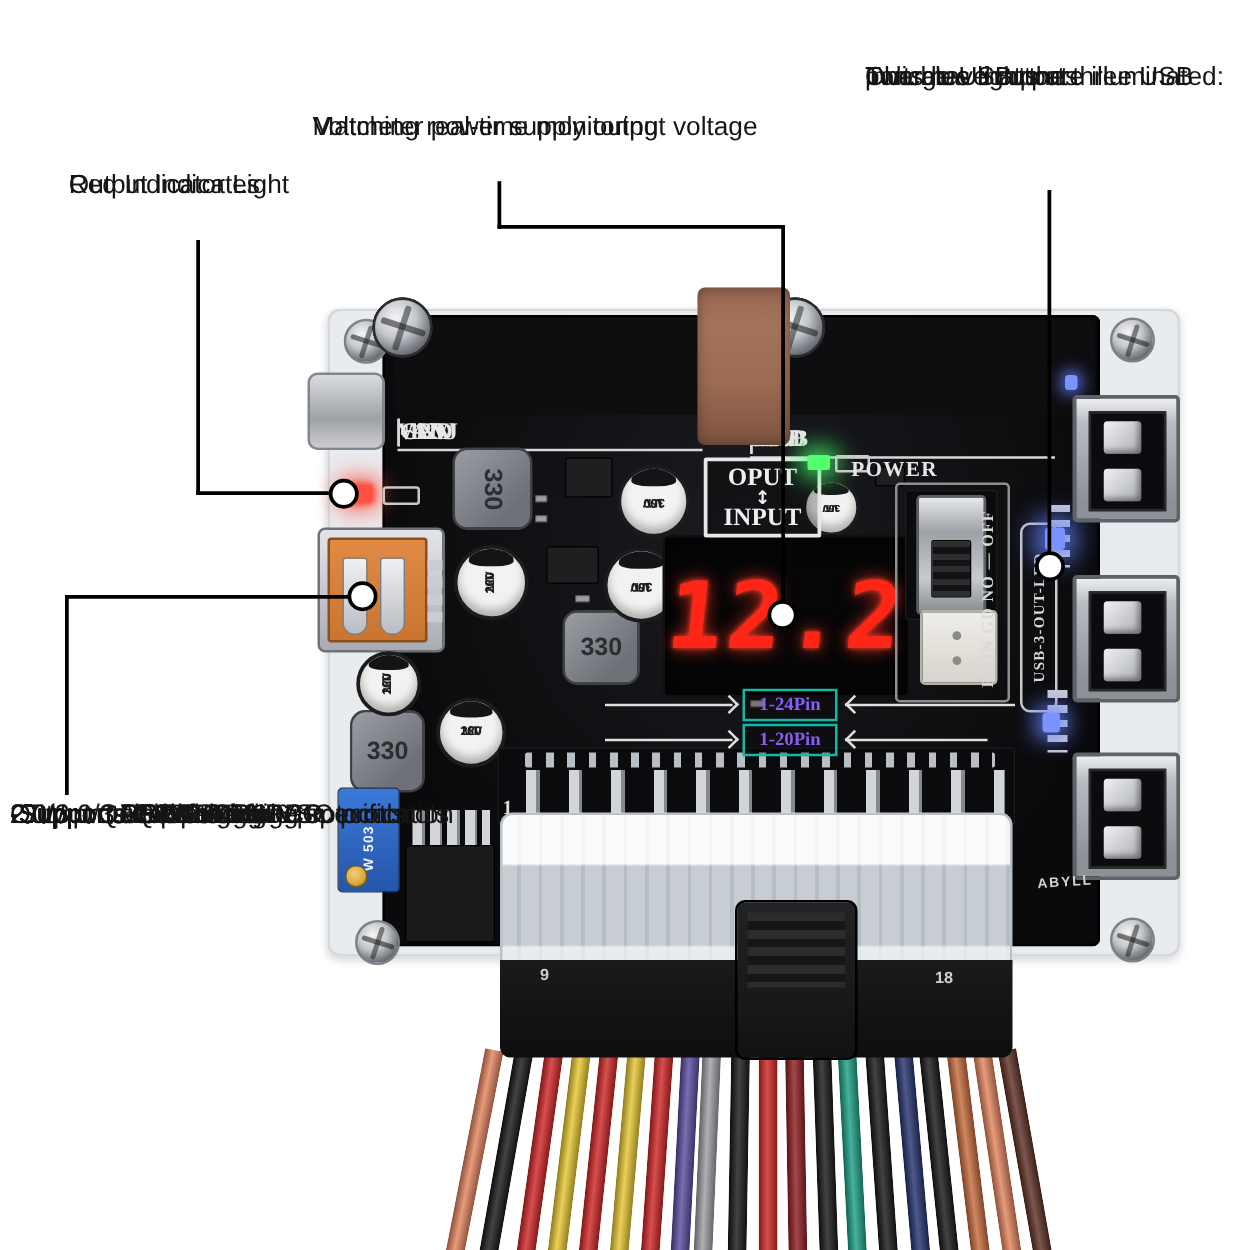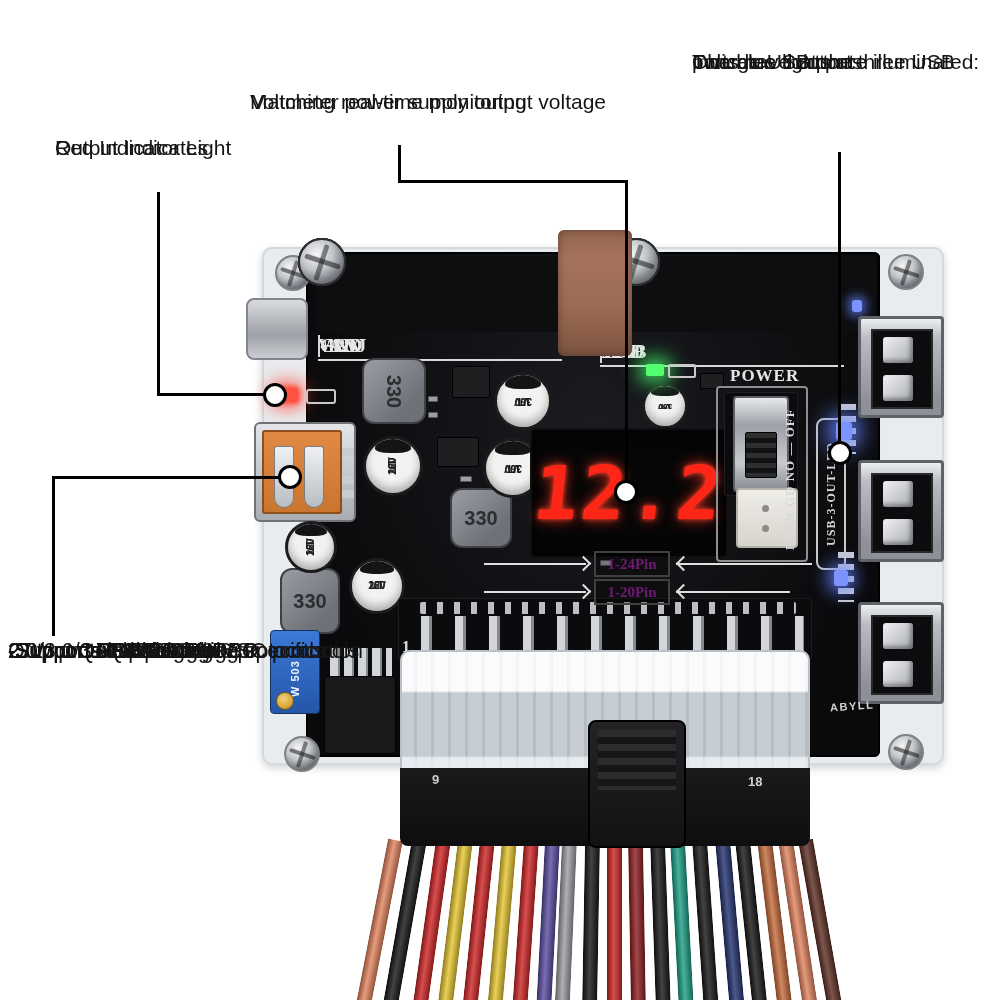--- a/index.html
+++ b/index.html
@@ -143,21 +143,21 @@
 
   
   #iobox{left:563px;top:366px;width:94px;height:64px;border:3px solid #e8e8e8;border-radius:2px;
         background:rgba(0,0,0,.25);display:flex;flex-direction:column;align-items:center;justify-content:center;
         color:#efefef;font:bold 20px "Liberation Serif",serif;line-height:1}
   #iobox span{position:static}
   #iobox .arr{font-size:15px;line-height:.85;font-family:"DejaVu Sans",sans-serif}
 
   
   #silkbox3{left:716px;top:386px;width:92px;height:176px;border:2px solid #8f8f92;border-radius:4px}
-  #powerlbl{left:730px;top:366px;font:bold 17px "Liberation Serif",serif;color:#e6e6e6;letter-spacing:1px}
+  #powerlbl{left:681px;top:366px;font:bold 17px "Liberation Serif",serif;color:#e6e6e6;letter-spacing:1px}
   #sw-base{left:724px;top:392px;width:74px;height:104px;background:#0b0b0d;border:1px solid #1f1f22;border-radius:3px}
   #sw-frame{left:733px;top:396px;width:56px;height:96px;border:2px solid #5c5f65;border-radius:4px;
         background:linear-gradient(180deg,#e7e9ec,#9da0a6 30%,#c7cacf 70%,#888b91)}
   #sw-knob{left:745px;top:432px;width:32px;height:46px;border:1px solid #000;border-radius:2px;
         background:repeating-linear-gradient(180deg,#2e2e31 0 5px,#121214 5px 10px)}
   #jst{left:736px;top:488px;width:62px;height:60px;border:2px solid #b5b2aa;border-radius:4px;
         background:linear-gradient(180deg,#efede8,#d7d4cd)}
   .jdot{width:7px;height:7px;border-radius:50%;background:#8a8a86}
   #jdot1{left:762px;top:505px}#jdot2{left:762px;top:525px}
   .vsilk{writing-mode:vertical-rl;transform:rotate(180deg);font:bold 13px "Liberation Serif",serif;
@@ -176,21 +176,21 @@
   .usbp .t1,.usbp .t2{left:22px;width:30px;height:26px;border-radius:3px;
         background:linear-gradient(135deg,#f0f1f3,#a9acb2);box-shadow:inset -3px -3px 4px rgba(0,0,0,.35)}
   .usbp .t1{top:18px}.usbp .t2{top:56px}
   .padcol{width:16px;background:repeating-linear-gradient(180deg,#c9ccd2 0 6px,transparent 6px 12px)}
   #padcol1{left:840px;top:404px;height:50px}
   #padcol2{left:838px;top:552px;height:50px}
   #abyll{left:830px;top:700px;font:bold 11px "Liberation Sans",sans-serif;color:#d4d4d4;
         letter-spacing:1.5px;transform:rotate(-4deg)}
 
   
-  .pinbox{width:76px;height:26px;border:2px solid #404040;color:#701a75;background:rgba(0,0,0,.25);
+  .pinbox{width:76px;height:26px;border:2px solid #14b8a6;color:#8b5cf6;background:rgba(0,0,0,.25);
         display:flex;align-items:center;justify-content:center;font:bold 15px "Liberation Serif",serif}
   #pin24{left:594px;top:551px}#pin20{left:594px;top:579px}
   .pline{height:2px;background:#e0e0e0}
   #pl-l1{left:484px;top:563px;width:102px}
   #pl-l2{left:484px;top:591px;width:102px}
   #pl-r1{left:676px;top:563px;width:136px}
   #pl-r2{left:676px;top:591px;width:114px}
   .chev{width:11px;height:11px;border-top:2px solid #e0e0e0;border-right:2px solid #e0e0e0}
   #ch1{left:578px;top:558px;transform:rotate(45deg)}
   #ch2{left:578px;top:586px;transform:rotate(45deg)}
@@ -354,20 +354,25 @@
     <div class="lbl">W 503</div>
   </div>
   <div id="trimscrew"></div>
   <div id="chiplegs"></div>
   <div id="chip"></div>
 
   <div id="display">
     <span id="digits" style="color: rgb(255, 37, 23);">12.2</span>
   </div>
 
+  <div id="iobox">
+    <span>OPUT</span>
+    <span class="arr">↕</span>
+    <span>INPUT</span>
+  </div>
   <div id="greenled" style="background: rgb(82, 255, 110); box-shadow: rgba(70, 255, 110, 0.75) 0px 0px 18px 7px;"></div>
   <div id="silkbox2"></div>
 
   <div id="silkbox3"></div>
   <div id="powerlbl">POWER</div>
   <div id="sw-base"></div>
   <div id="sw-frame"></div>
   <div id="sw-knob"></div>
   <div id="jst"></div>
   <div id="jdot1" class="jdot"></div>

